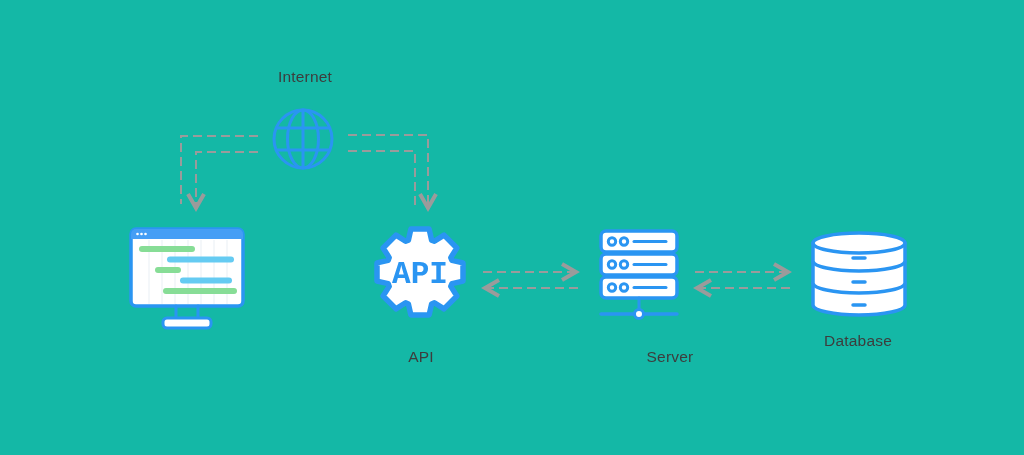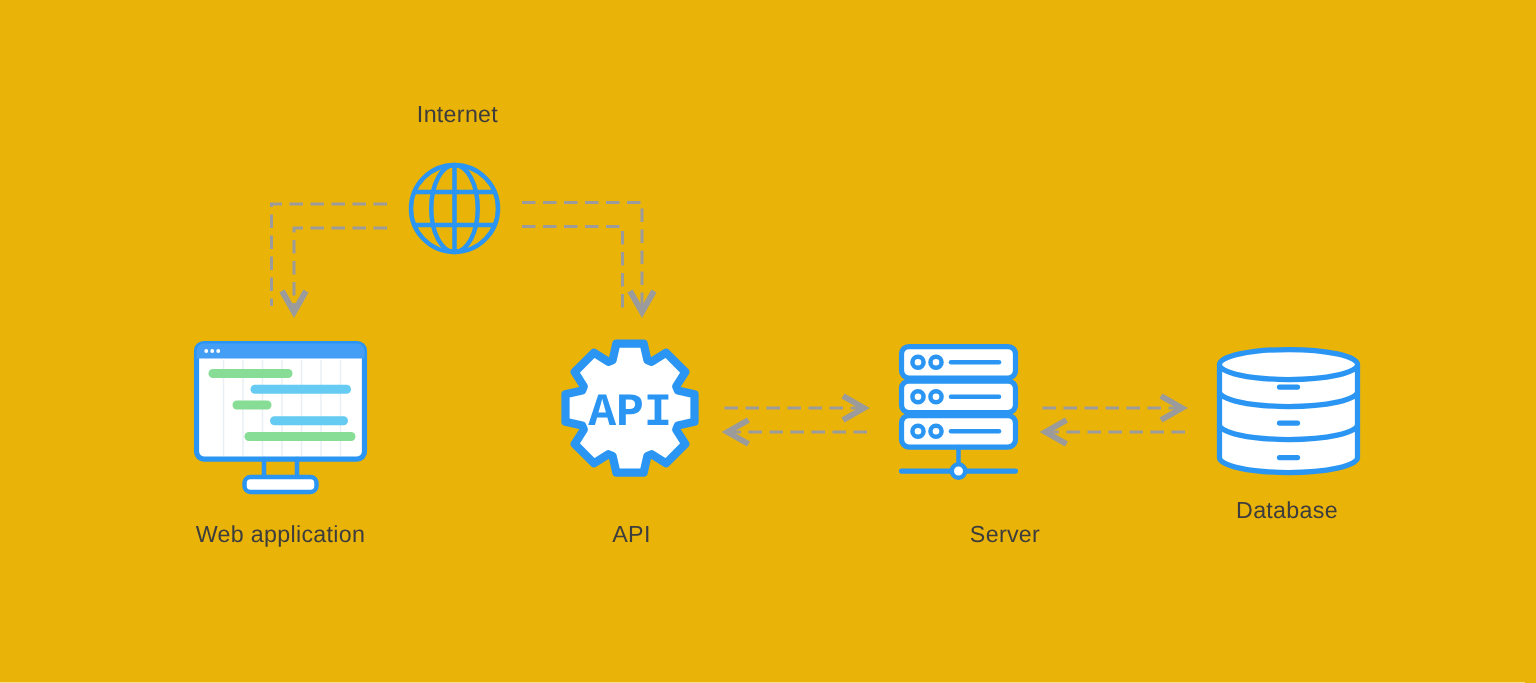--- a/index.html
+++ b/index.html
@@ -1,17 +1,17 @@
 <!DOCTYPE html>
 <html style="--primary-blue: #2a95f2; --titlebar-blue: #459ef5; --bar-green: #87dd96; --bar-cyan: #65cbf2; --arrow-gray: #9b9b9b; --label-text: #3d3d3d; --grid-line: #e9eff4;"><head>
 <meta charset="utf-8">
 <style>
   html,body{margin:0;padding:0;background:#ffffff;}
   .canvas{
-    position:relative;width:1024px;height:455px;background:#eab308;overflow:hidden;
+    position:relative;width:1024px;height:455px;background:#14b8a6;overflow:hidden;
     font-family:"Liberation Sans",sans-serif;
   }
   .label{
     position:absolute;transform:translateX(-50%);
     font-size:15.5px;line-height:18px;color:var(--label-text,#3d3d3d);
     white-space:nowrap;letter-spacing:.2px;
   }
   .icon{position:absolute;display:block;}
   
   .sb{stroke:var(--primary-blue,#2a95f2);fill:none;stroke-linecap:round;stroke-linejoin:round;}
@@ -132,18 +132,17 @@
     <path class="dash" d="M258,136 H181 V204"></path>
     <path class="dash" d="M258,152 H196 V208" marker-end="url(#ah)"></path>
     <path class="dash" d="M348,135 H428 V208" marker-end="url(#ah)"></path>
     <path class="dash" d="M348,151 H415 V206"></path>
     <path class="dash" d="M483,272 H576" marker-end="url(#ah)"></path>
     <path class="dash" d="M578,288 H485" marker-end="url(#ah)"></path>
     <path class="dash" d="M695,272 H788" marker-end="url(#ah)"></path>
     <path class="dash" d="M790,288 H697" marker-end="url(#ah)"></path>
   </svg>
 
-  <div class="label" style="left:187px;top:348px;">Web application</div>
   <div class="label" style="left:421px;top:348px;">API</div>
   <div class="label" style="left:638px;top:348px;margin-left:32px;">Server</div>
   <div class="label" style="left:858px;top:332px;">Database</div>
 
 </div>
 
 </body></html>

